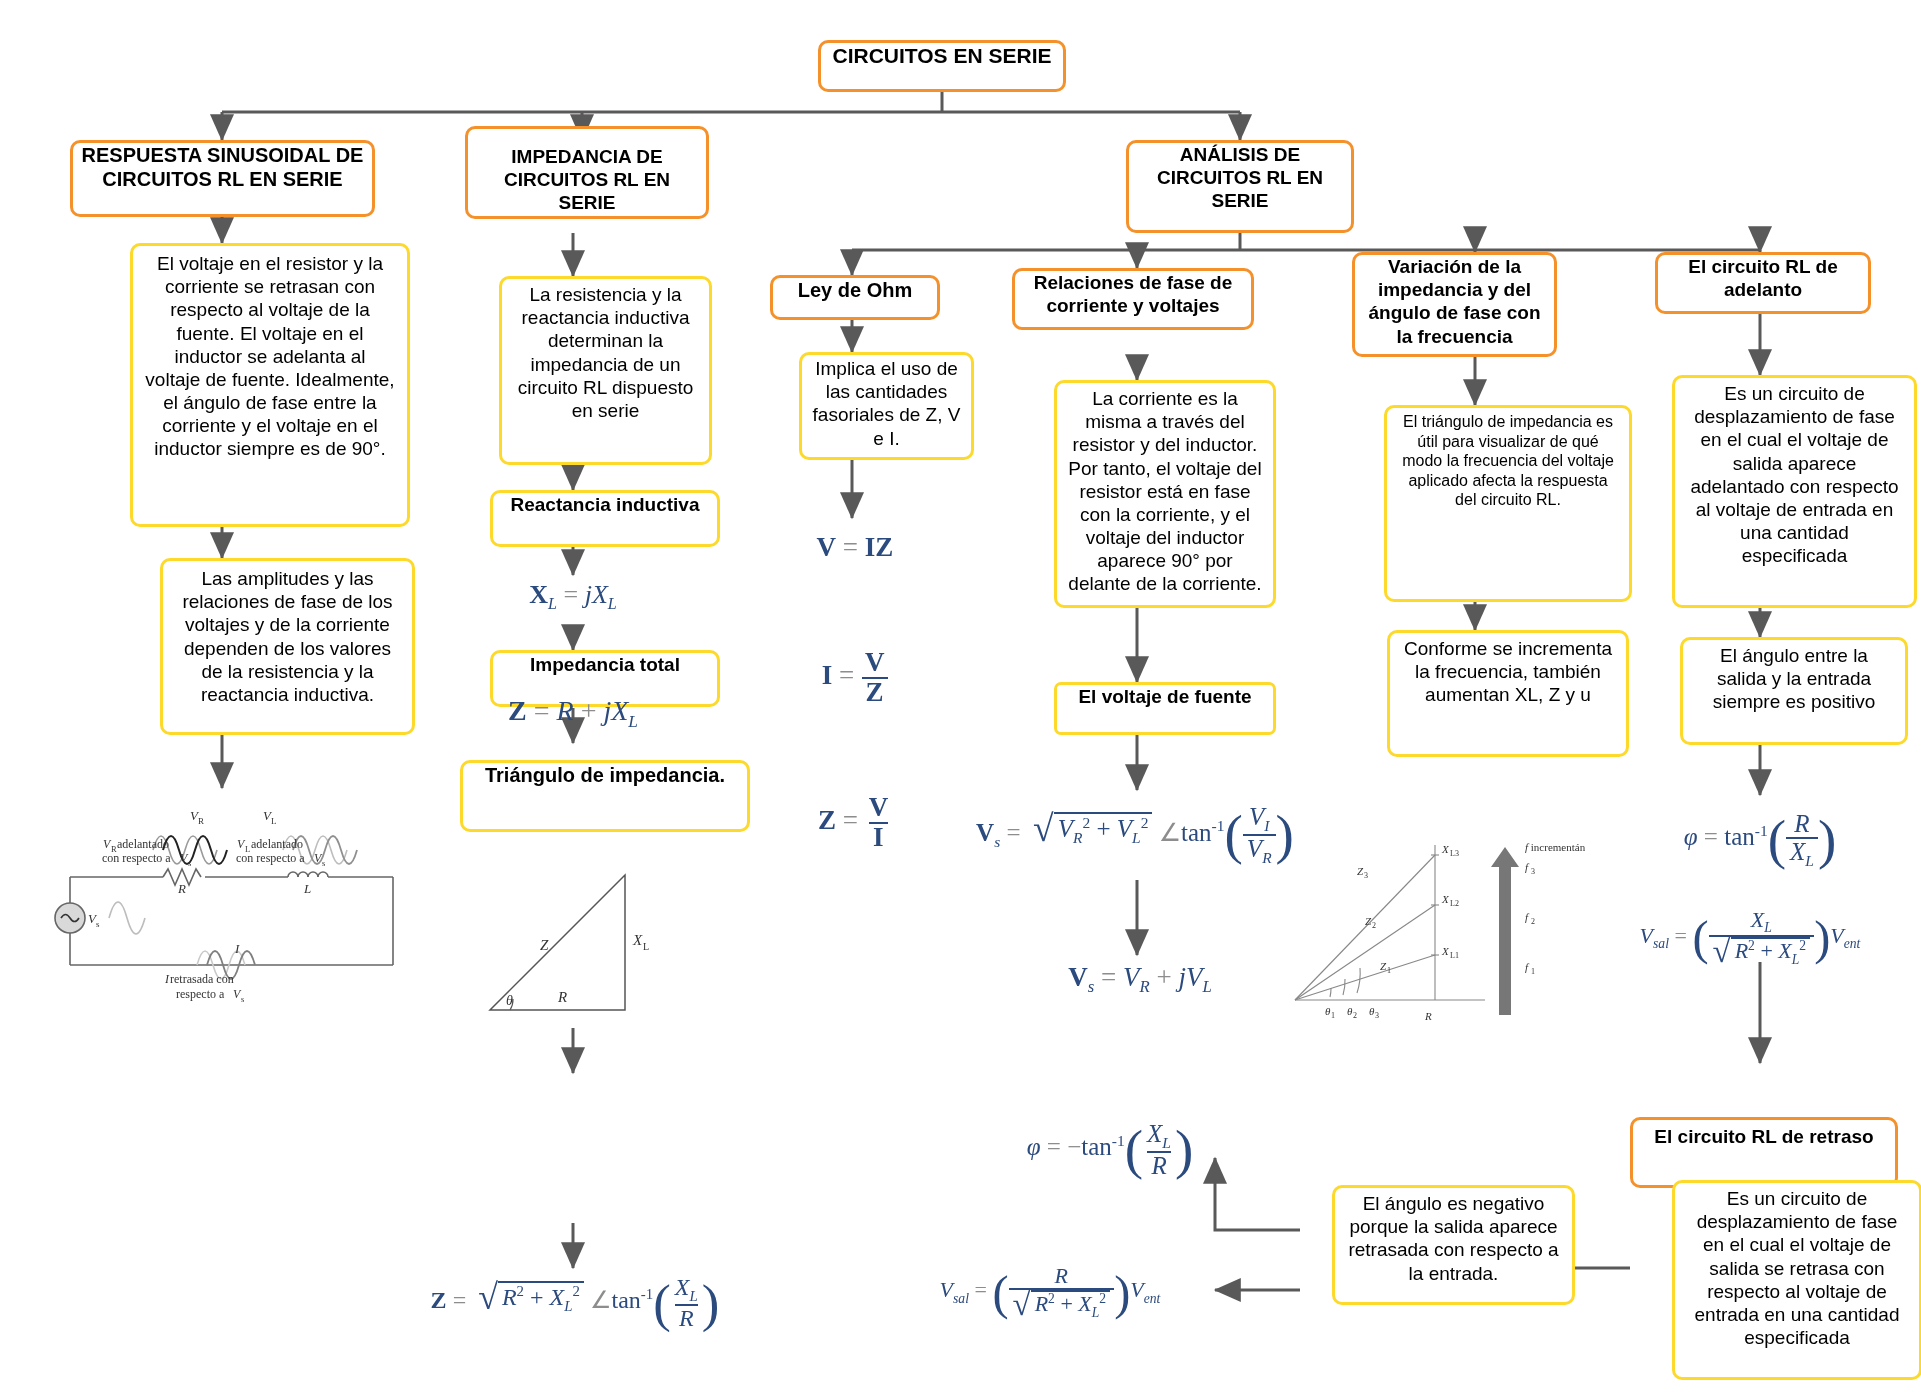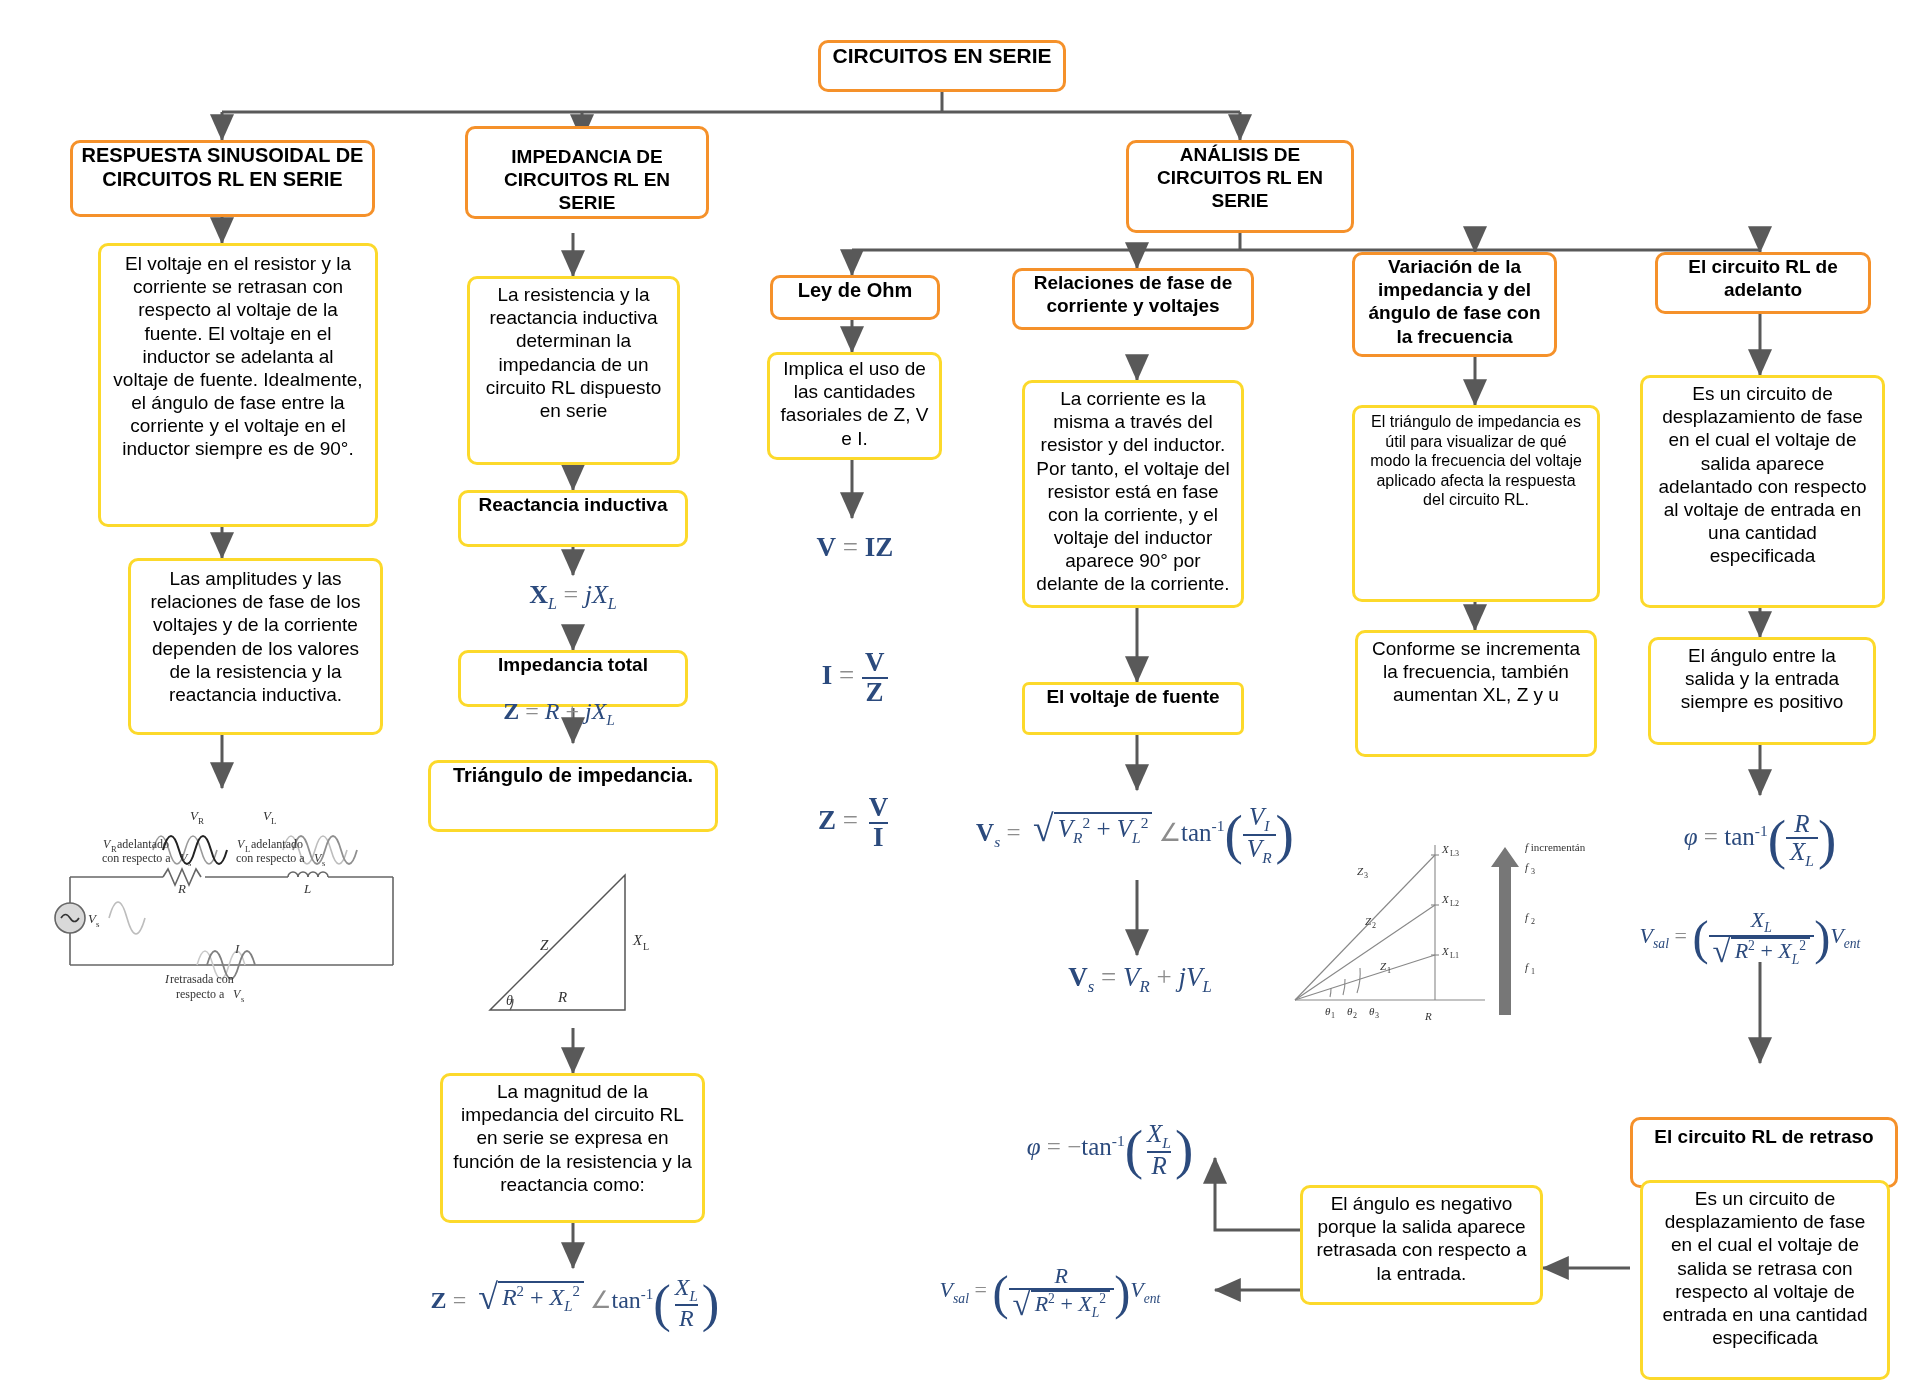--- a/index.html
+++ b/index.html
@@ -11,21 +11,21 @@
   .canvas{position:absolute;left:0;top:0;width:1921px;height:1392px;}
   .svg-layer{position:absolute;left:0;top:0;width:1921px;height:1392px;pointer-events:none;}
 
   .node{
     position:absolute;box-sizing:border-box;
     display:flex;justify-content:center;
     text-align:center;background:#fff;border-radius:10px;
     line-height:1.22;
   }
   .orange{border:3px solid #F5912A;font-weight:bold;}
-  .yellow{border:3px solid #FCD92B;}
+  .yellow{border:3px solid #FCD92B;margin-left:32px;}
   .yellow.hdr{font-weight:bold;}
 
   .formula{
     position:absolute;display:flex;align-items:center;justify-content:center;
     font-family:"Liberation Serif", serif;color:#2b4a7d;text-align:center;
   }
   .formula .op{color:#8d8d8d;}
   .formula b{font-family:"Liberation Serif", serif;}
   .fr{display:inline-flex;flex-direction:column;align-items:center;vertical-align:middle;line-height:1.02;}
   .fr .num{padding:0 4px;}
@@ -213,21 +213,21 @@
   </div>
 
   <div class="formula" style="left:458px;top:572px;width:230px;height:50px;font-size:26px;">
     <span><b>X</b><span class="sub" style="font-style:italic;">L</span>&nbsp;<span class="op">=</span>&nbsp;<i>jX</i><span class="sub" style="font-style:italic;">L</span></span>
   </div>
 
   <div class="node yellow hdr" style="left:458px;top:650px;width:230px;height:57px;font-size:19px;">
     <span>Impedancia total</span>
   </div>
 
-  <div class="formula" style="left:444px;top:688px;width:230px;height:50px;font-size:24px;">
+  <div class="formula" style="left:458px;top:688px;width:230px;height:50px;font-size:28px;">
     <span><b>Z</b>&nbsp;<span class="op">=</span>&nbsp;<i>R</i>&nbsp;<span class="op">+</span>&nbsp;<i>jX</i><span class="sub" style="font-style:italic;">L</span></span>
   </div>
 
   <div class="node yellow hdr" style="left:428px;top:760px;width:290px;height:72px;font-size:20px;">
     <span>Triángulo de impedancia.</span>
   </div>
 
   <div class="img-box" style="left:470px;top:850px;width:200px;height:190px;">
     <svg width="200" height="190" viewBox="0 0 200 190">
       <g stroke="#555" stroke-width="1.5" fill="none">
@@ -235,23 +235,20 @@
         <path d="M40,160 a20,20 0 0 0 3,-11" stroke-width="1.2"></path>
       </g>
       <text x="70" y="100" font-size="15" fill="#333" font-family="Liberation Serif, serif" font-style="italic">Z</text>
       <text x="163" y="95" font-size="15" fill="#333" font-family="Liberation Serif, serif" font-style="italic">X</text>
       <text x="173" y="100" font-size="10" fill="#333" font-family="Liberation Serif, serif">L</text>
       <text x="88" y="152" font-size="15" fill="#333" font-family="Liberation Serif, serif" font-style="italic">R</text>
       <text x="36" y="155" font-size="14" fill="#333" font-family="Liberation Serif, serif" font-style="italic">θ</text>
     </svg>
   </div>
 
-  <div class="node yellow" style="left:440px;top:1073px;width:265px;height:150px;font-size:19px;padding:4px 10px;">
-    <span>La magnitud de la impedancia del circuito RL en serie se expresa en función de la resistencia y la reactancia como:</span>
-  </div>
 
   <div class="formula" style="left:410px;top:1268px;width:330px;height:70px;font-size:24px;">
     <span>
       <b>Z</b>&nbsp;<span class="op">=</span>&nbsp;
       <span class="sqrt">
           <span class="radical">√</span>
           <span class="rad-body"><i>R</i><span class="sup">2</span> + <i>X</i><span class="sub" style="font-style:italic;">L</span><span class="sup">2</span></span>
         </span>
       <span class="op">∠</span>tan<span class="sup">-1</span><span class="paren">(</span><span class="fr">
           <span class="num"><i>X</i><span class="sub" style="font-style:italic;">L</span></span>

